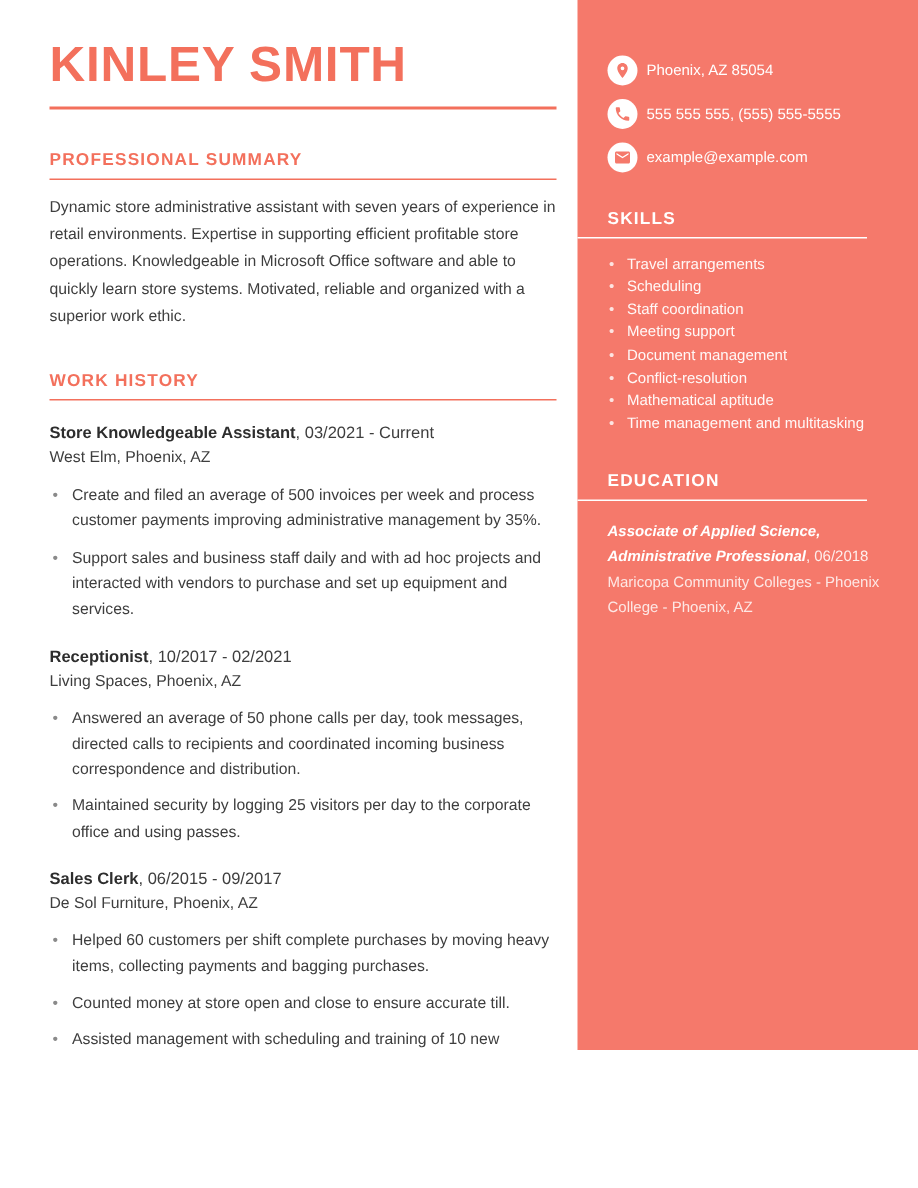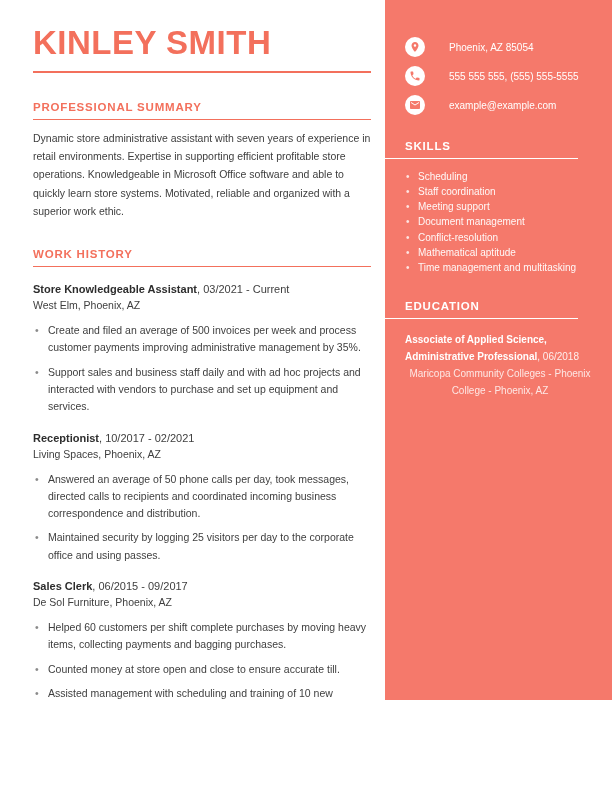--- a/index.html
+++ b/index.html
@@ -109,21 +109,21 @@
     height: 20px;
     border-radius: 50%;
     background: #ffffff;
     display: flex;
     align-items: center;
     justify-content: center;
     flex: 0 0 20px;
   }
   .icon-circle svg { width: 12px; height: 12px; fill: #f5796b; }
   .contact-text {
-    margin-left: 24px;
+    margin-left: 6px;
     font-size: 10px;
     line-height: 13px;
     color: #ffffff;
   }
   .side-heading {
     font-size: 11.5px;
     font-weight: bold;
     letter-spacing: 0.8px;
     color: #ffffff;
     line-height: 1.2;
@@ -152,23 +152,23 @@
     position: absolute;
     left: 1px;
     top: 0;
     color: rgba(255,255,255,0.8);
   }
   .edu-block {
     margin-top: 12px;
     font-size: 10px;
     line-height: 17px;
   }
-  .edu-degree { font-weight: bold; color: #ffffff; }
+  .edu-degree { font-weight: bold; color: #ffffff; font-style: italic; }
   .edu-date { color: rgba(255,255,255,0.88); }
-  .edu-school { color: rgba(255,255,255,0.82); text-align: center; }
+  .edu-school { color: rgba(255,255,255,0.82); }
 </style>
 </head>
 <body>
 
 <div class="page">
 
   <div class="main">
     <div class="name">KINLEY SMITH</div>
     <div class="name-rule"></div>
 
@@ -234,20 +234,21 @@
             <path d="M20 4H4c-1.1 0-2 .9-2 2v12c0 1.1.9 2 2 2h16c1.1 0 2-.9 2-2V6c0-1.1-.9-2-2-2zm0 4l-8 5-8-5V6l8 5 8-5v2z"></path>
           </svg>
       </span>
       <span class="contact-text">example@example.com</span>
     </div>
 
     <div class="side-heading-block">
       <div class="side-heading">SKILLS</div>
       <div class="side-rule"></div>
       <ul class="side-skills">
+        <li>Travel arrangements</li>
         <li>Scheduling</li>
         <li>Staff coordination</li>
         <li>Meeting support</li>
         <li>Document management</li>
         <li>Conflict-resolution</li>
         <li>Mathematical aptitude</li>
         <li>Time management and multitasking</li>
       </ul>
     </div>
 

